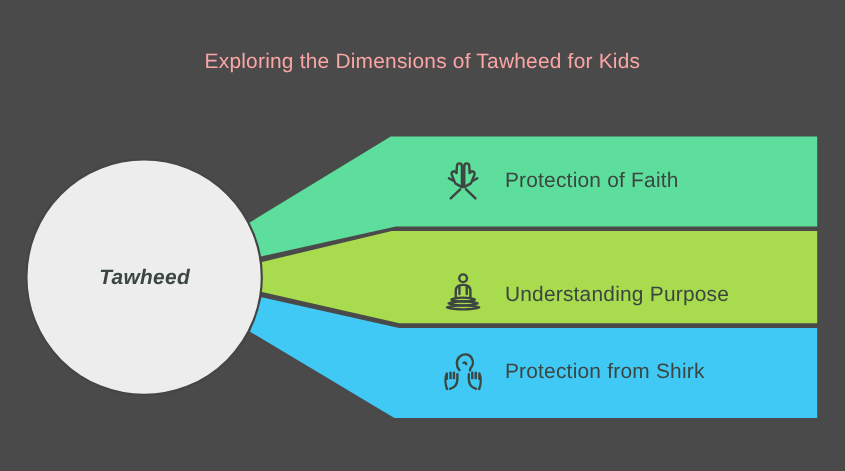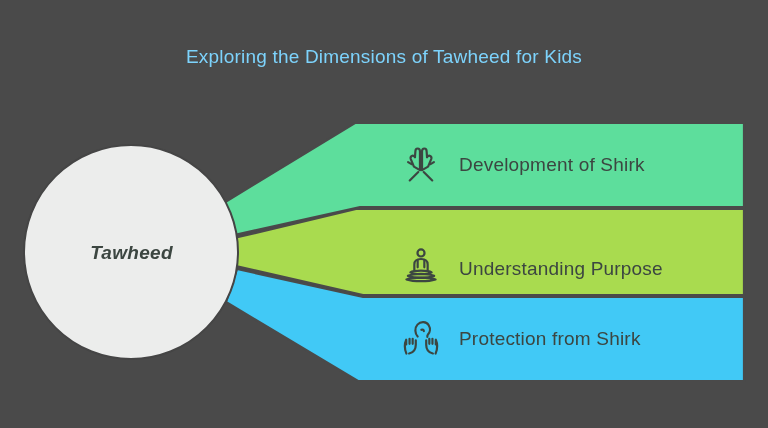--- a/index.html
+++ b/index.html
@@ -22,21 +22,21 @@
   }
   .title {
     position: absolute;
     top: 46px;
     left: 0;
     width: 100%;
     text-align: center;
     font-size: 19px;
     font-weight: 500;
     letter-spacing: 0.2px;
-    color: #7dd3fc;
+    color: #fca5a5;
   }
   .circle-label-box {
     position: absolute;
     left: 24px;
     top: 145px;
     width: 215px;
     height: 215px;
     display: flex;
     align-items: center;
     justify-content: center;
@@ -103,21 +103,21 @@
     <svg class="icon" viewBox="0 0 48 48">
       <path d="M23 28.5 L23 11 C23 7.2 18.6 7.2 18.6 11 L18.2 16.5"></path>
       <path d="M18.2 16.5 C16.4 13.9 13.2 15.3 14.2 18.3 L17.2 25.6 L23 28.9"></path>
       <path d="M25 28.5 L25 11 C25 7.2 29.4 7.2 29.4 11 L29.8 16.5"></path>
       <path d="M29.8 16.5 C31.6 13.9 34.8 15.3 33.8 18.3 L30.8 25.6 L25 28.9"></path>
       <path d="M21.4 30.8 L13.2 38.8"></path>
       <path d="M26.6 30.8 L34.8 38.8"></path>
       <path d="M11.6 21.2 L14.9 23.2"></path>
       <path d="M36.4 21.2 L33.1 23.2"></path>
     </svg>
-    <span class="label">Development of Shirk</span>
+    <span class="label">Protection of Faith</span>
   </div>
 
   <div class="band-row" id="row-1">
     <svg class="icon" viewBox="0 0 48 48">
       <circle cx="24" cy="8.6" r="3.4"></circle>
       <path d="M17.6 25 L17.6 19.6 C17.6 15.6 20.2 14.4 24 14.4 C27.8 14.4 30.4 15.6 30.4 19.6 L30.4 25"></path>
       <path d="M20.8 15.8 L20.8 22.4"></path>
       <path d="M27.2 15.8 L27.2 22.4"></path>
       <path d="M13.8 27.2 C17.2 24.9 30.8 24.9 34.2 27.2 C30.8 29.5 17.2 29.5 13.8 27.2 Z"></path>
       <path d="M11.4 30.6 C17.8 28.1 30.2 28.1 36.6 30.6 C30.2 33.1 17.8 33.1 11.4 30.6 Z"></path>

